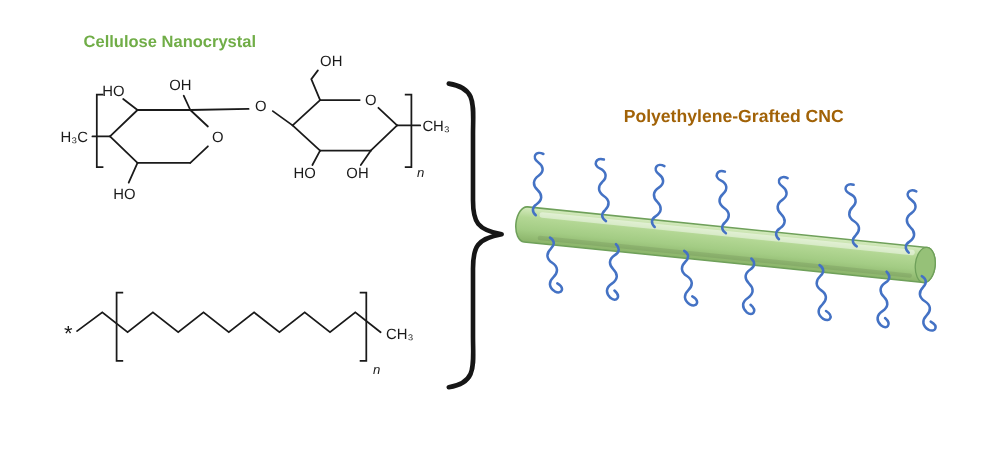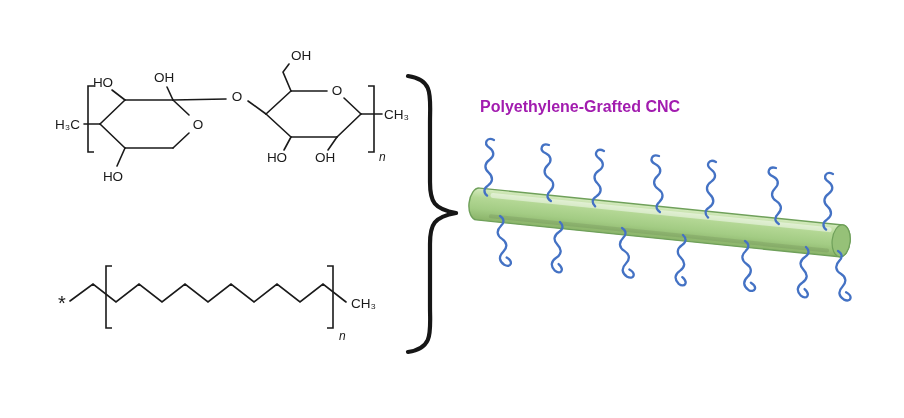--- a/index.html
+++ b/index.html
@@ -3,39 +3,40 @@
 <meta charset="utf-8">
 <style>
   html,body{margin:0;padding:0;background:#fff;}
   .canvas{
     position:relative;width:904px;height:418px;background:#ffffff;
     font-family:"Liberation Sans",sans-serif;overflow:hidden;
   }
   .title{position:absolute;font-weight:bold;font-size:15px;white-space:nowrap;}
   #t-cnc{left:76px;top:30px;color:var(--cnc-green,#70AD47);}
   #t-pe{left:90px;top:226px;color:var(--pe-blue,#4472C4);}
-  #t-product{left:480px;top:98px;width:374px;color:#a21caf;font-size:16px;white-space:normal;}
+  #t-product{left:480px;top:98px;width:374px;text-align:center;color:#a16207;font-size:16px;white-space:normal;}
   svg{position:absolute;left:0;top:0;}
   .bond{stroke:#1a1a1a;stroke-width:1.6;fill:none;stroke-linecap:round;}
   .bracket{stroke:#1a1a1a;stroke-width:1.6;fill:none;}
   .atom{font-size:13.5px;fill:#1a1a1a;font-family:"Liberation Sans",sans-serif;}
   .sub-n{font-size:12px;font-style:italic;fill:#1a1a1a;}
   .star{font-size:20px;}
   .brace{stroke:#161616;stroke-width:4.2;fill:none;stroke-linecap:round;stroke-linejoin:round;}
   .rod-body{fill:url(#rodGrad);stroke:var(--rod-stroke,#6FA05A);stroke-width:1.4;}
   .rod-cap{fill:#96C178;stroke:var(--rod-stroke,#6FA05A);stroke-width:1.2;}
   .rod-highlight{stroke:rgba(255,255,255,0.45);stroke-width:5;stroke-linecap:round;fill:none;}
   .rod-shade{stroke:rgba(0,0,0,0.08);stroke-width:4;stroke-linecap:round;fill:none;}
   .squiggle{stroke:var(--pe-blue,#4472C4);stroke-width:2.3;fill:none;stroke-linecap:round;}
 </style>
 </head>
 <body>
 
 <div class="canvas">
 
+  <div class="title" id="t-cnc">Cellulose Nanocrystal</div>
   <div class="title" id="t-product">Polyethylene-Grafted CNC</div>
 
   <svg width="904" height="418" viewBox="0 0 904 418">
     <defs>
       <linearGradient id="rodGrad" x1="0" y1="0" x2="0" y2="1">
         <stop offset="0%" stop-color="#D6EBC0"></stop>
         <stop offset="30%" stop-color="#B3D794"></stop>
         <stop offset="65%" stop-color="#A3CC84"></stop>
         <stop offset="100%" stop-color="#8AB369"></stop>
       </linearGradient>

